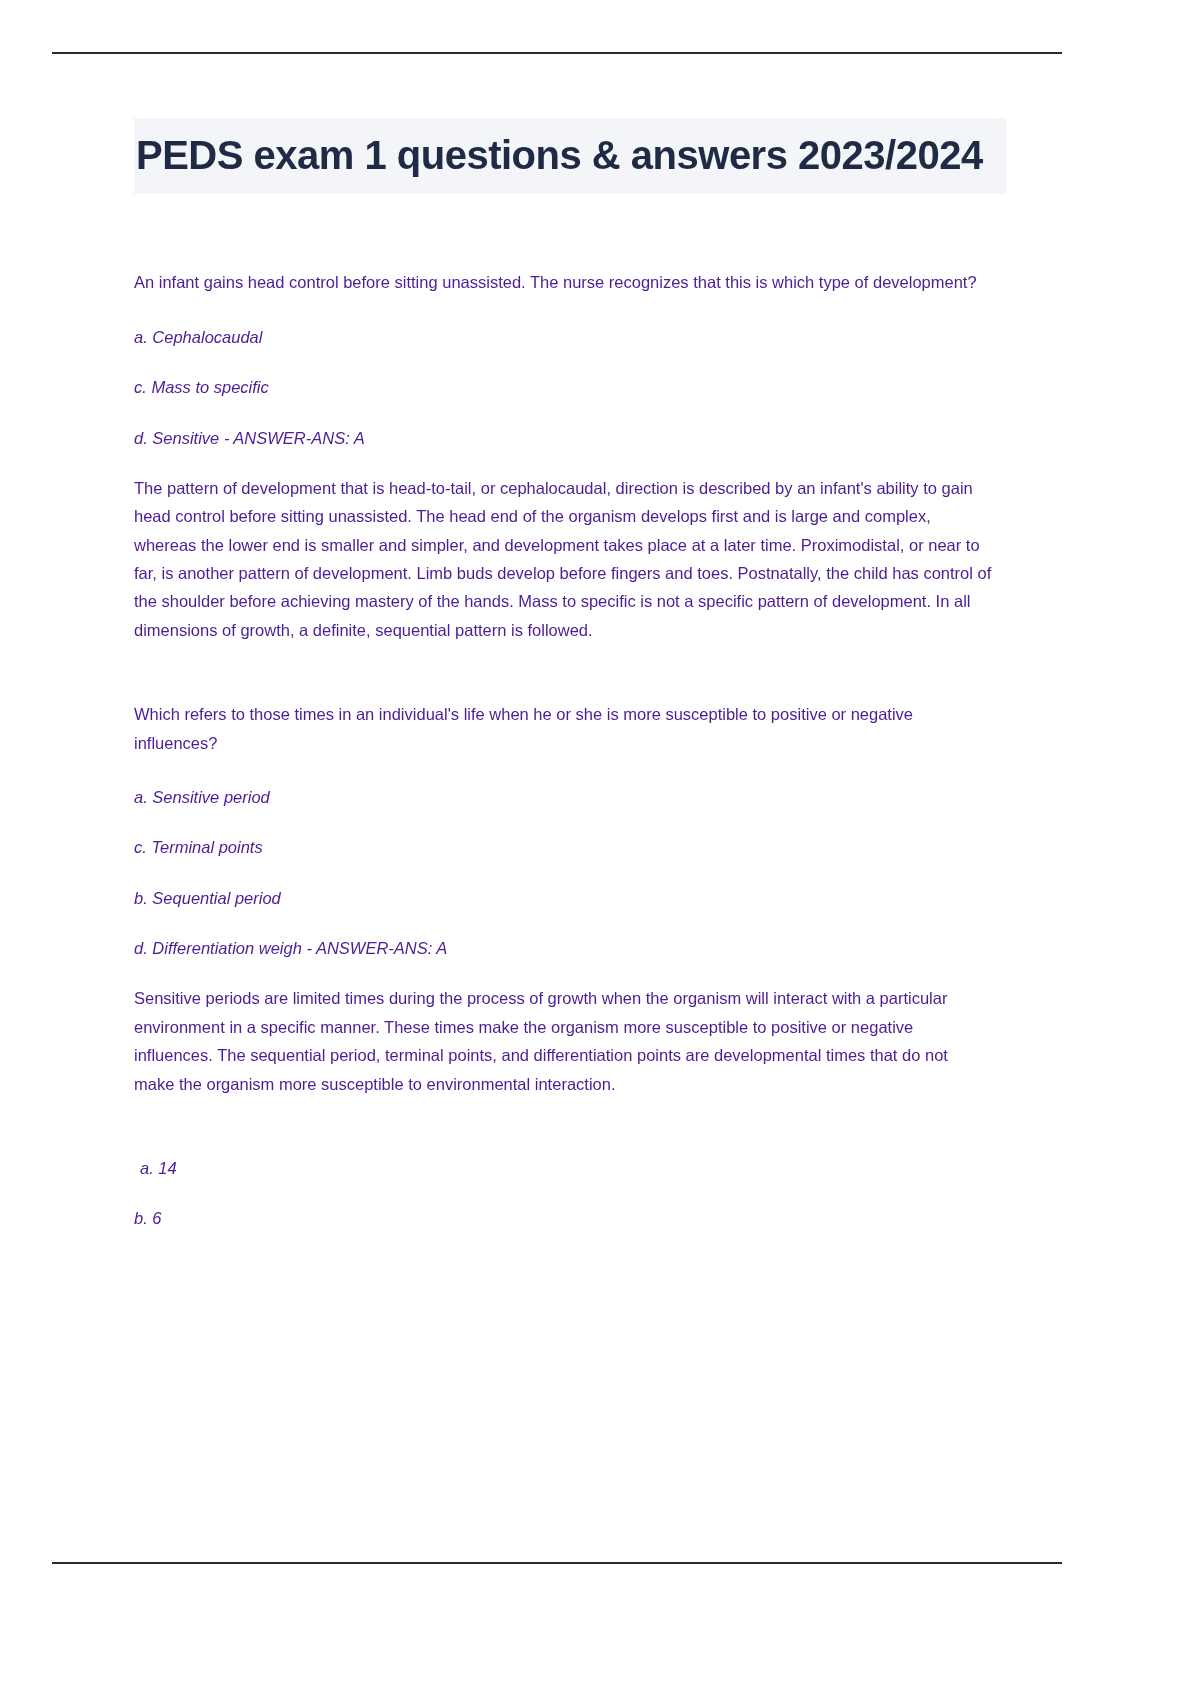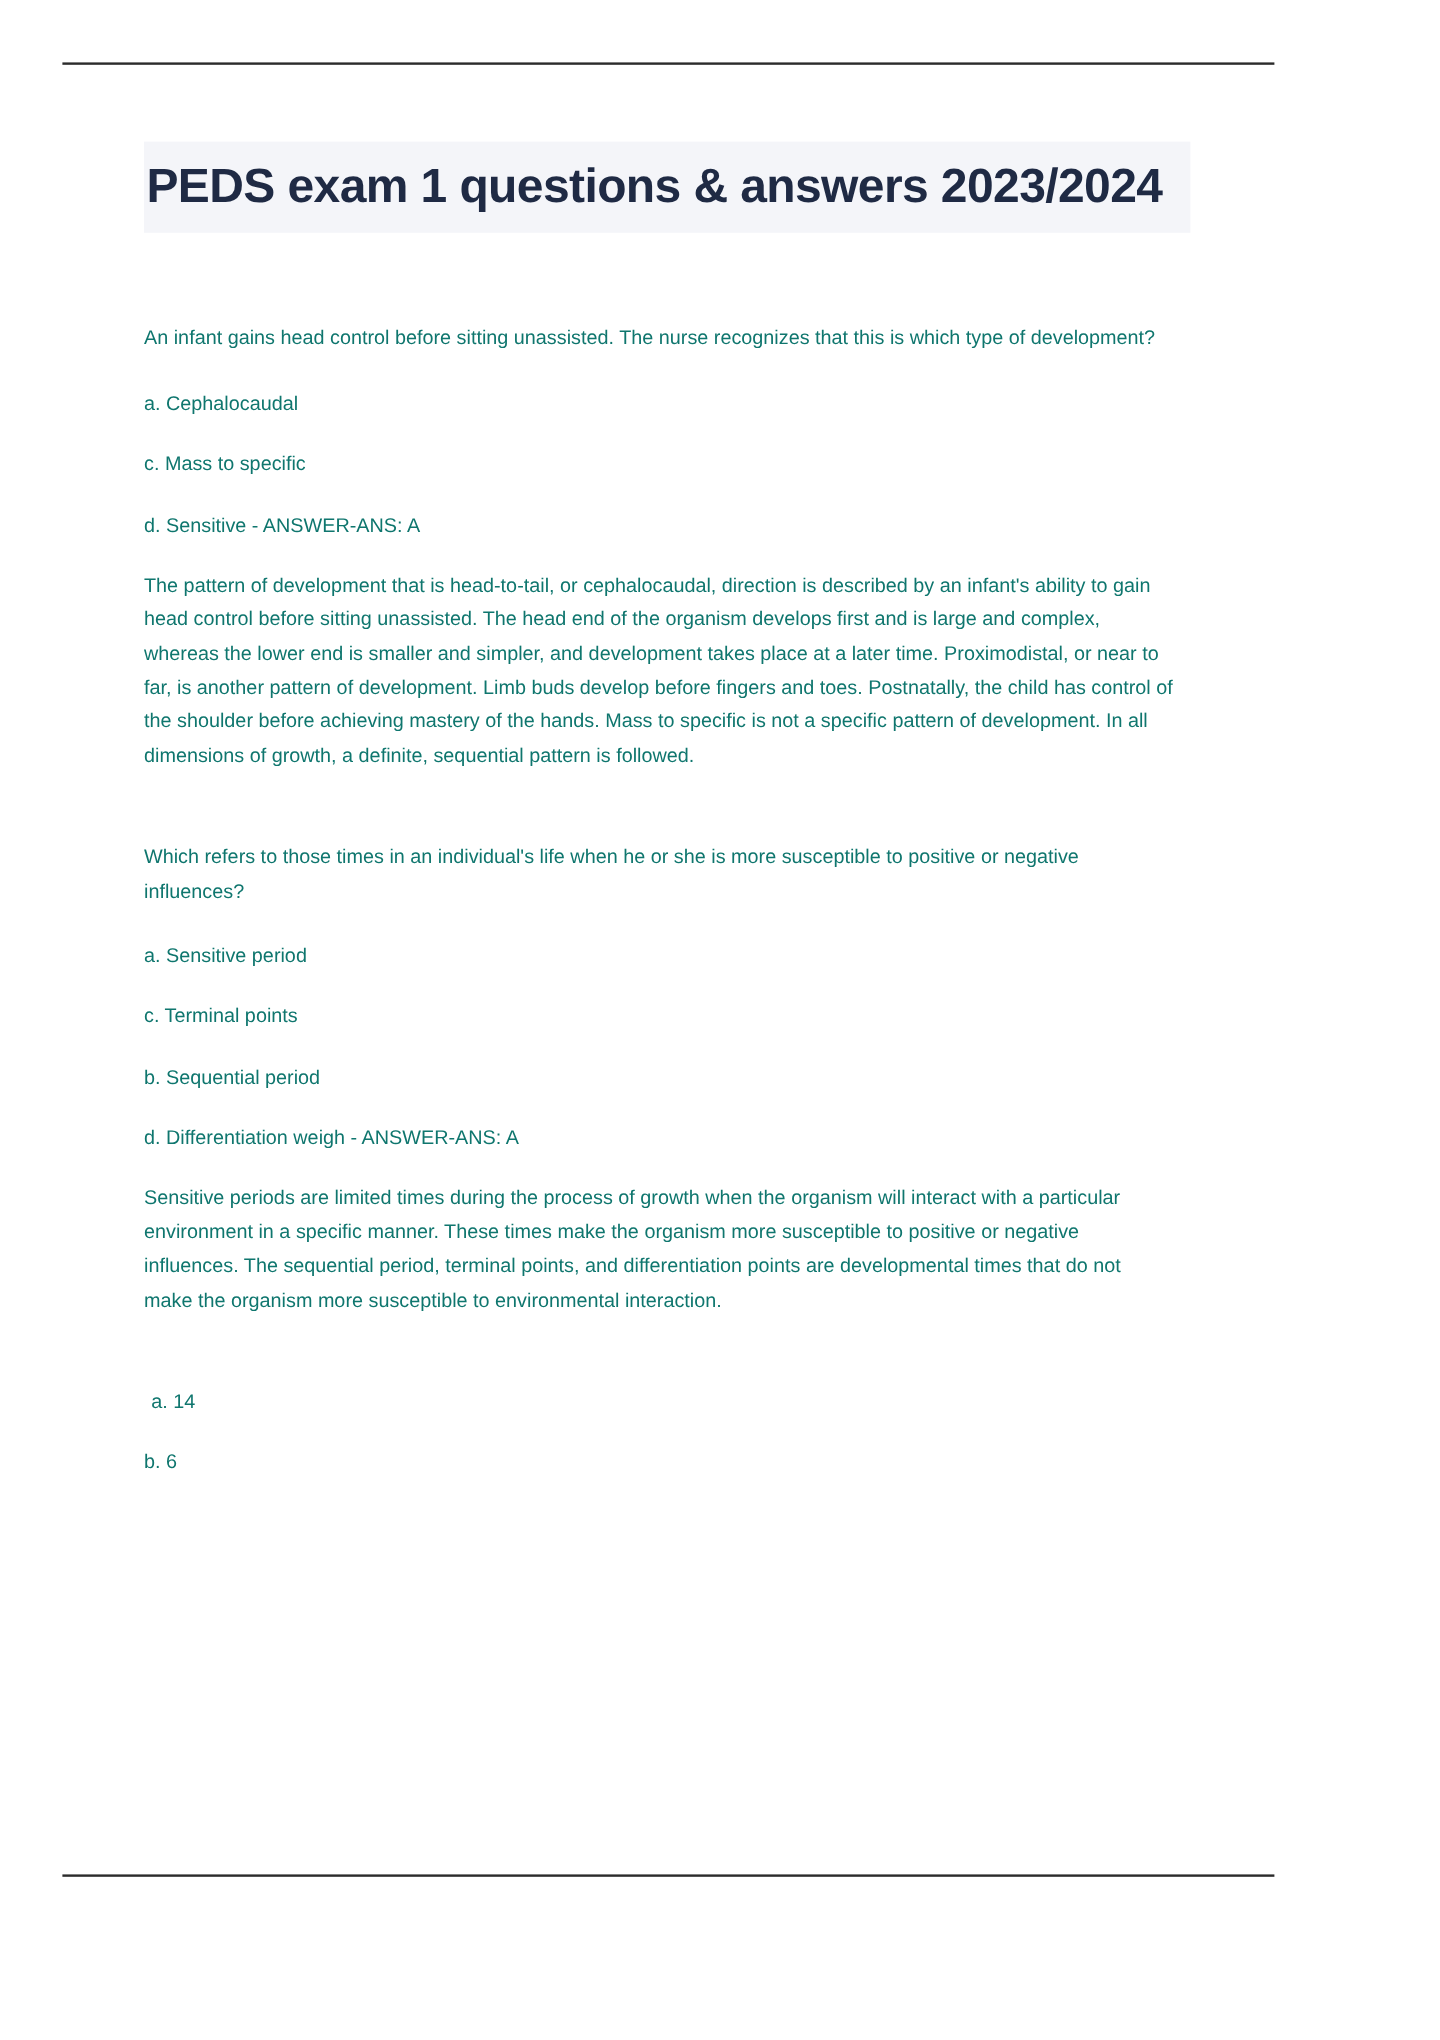--- a/index.html
+++ b/index.html
@@ -27,21 +27,21 @@
     left: 52px;
     width: 1010px;
     height: 2px;
     background: #2b2b2b;
   }
   .rule-top { top: 52px; }
   .rule-bottom { top: 1562px; }
 
   .content {
     position: absolute;
-    left: 120px;
+    left: 134px;
     top: 118px;
     width: 880px;
   }
 
   .title-banner {
     background: #f4f5f9;
     padding: 14px 0 16px 0;
     margin: 0 0 0 0;
     width: 872px;
   }
@@ -60,29 +60,30 @@
     margin-top: 74px;
     width: 858px;
   }
 
   p.q-stem,
   p.q-option,
   p.q-explain {
     margin: 16px 0 22px 0;
     font-size: 16.5px;
     line-height: 1.72;
-    color: #0f766e;
+    color: #4c1d95;
     font-family: "Liberation Sans", sans-serif;
     font-weight: 500;
   }
   p.q-stem {
     margin-bottom: 26px;
   }
   p.q-option {
     margin-bottom: 22px;
+    font-style: italic;
   }
   p.q-option.indented {
     padding-left: 6px;
   }
   p.q-explain {
     margin-bottom: 0;
   }
   .block {
     margin-bottom: 56px;
   }

